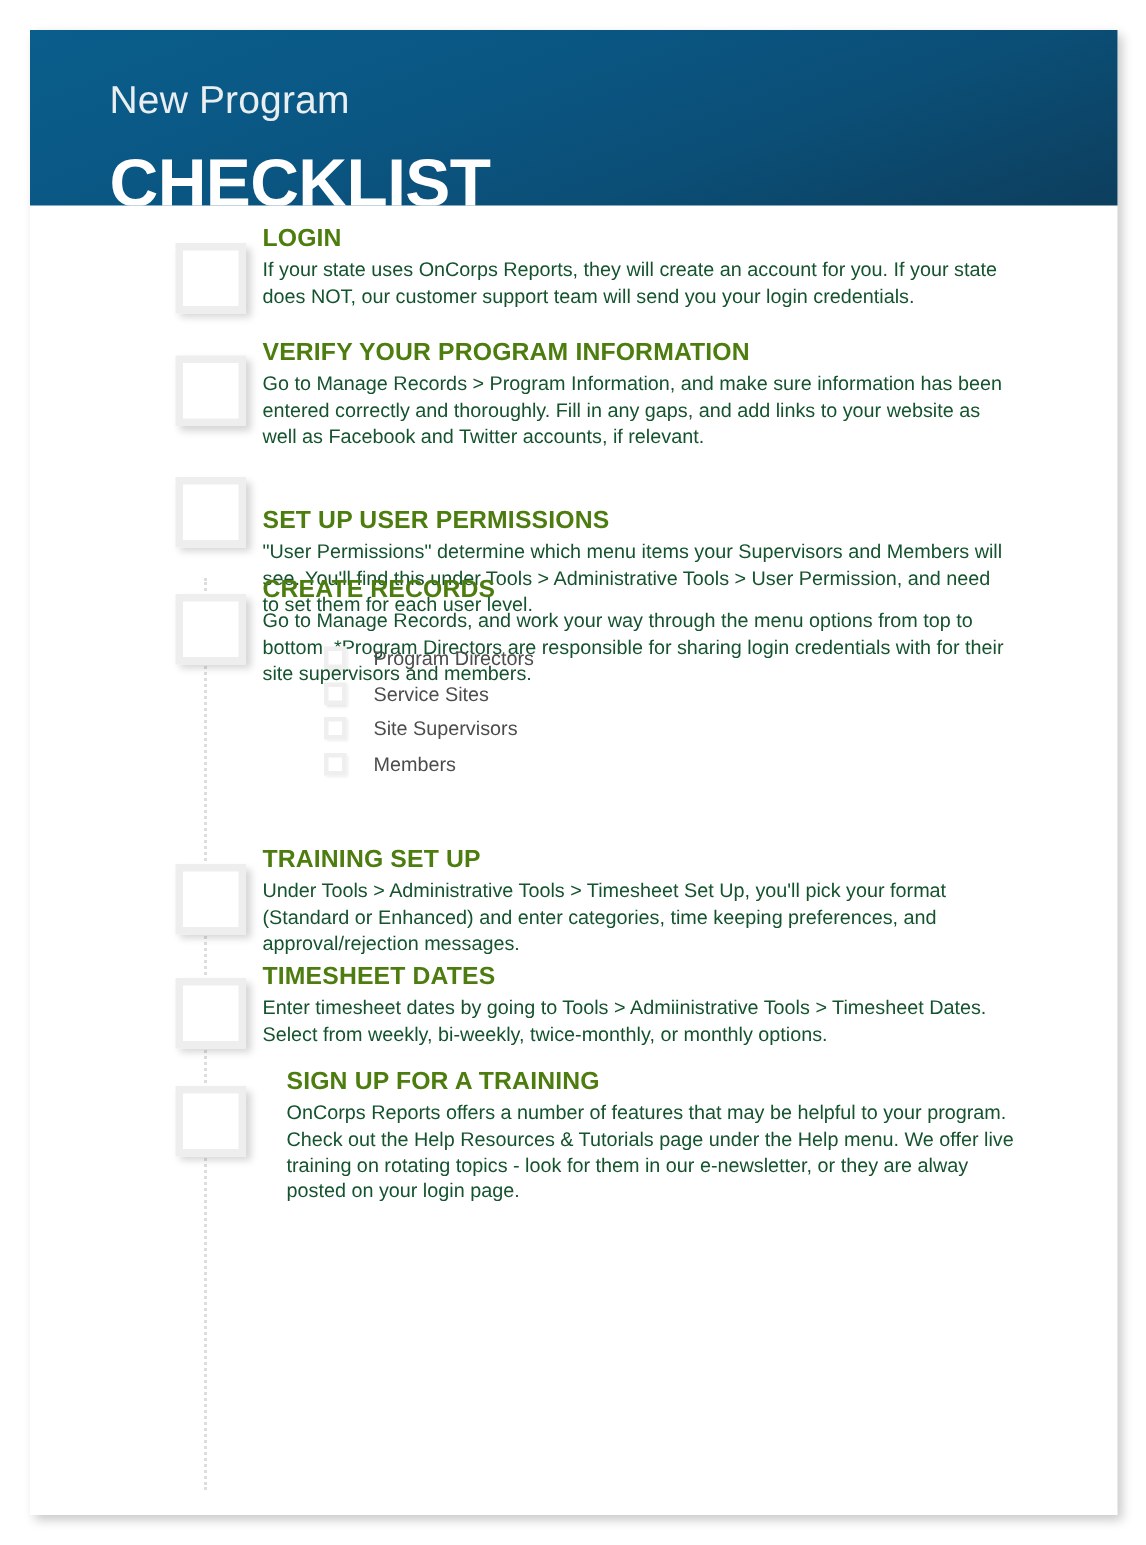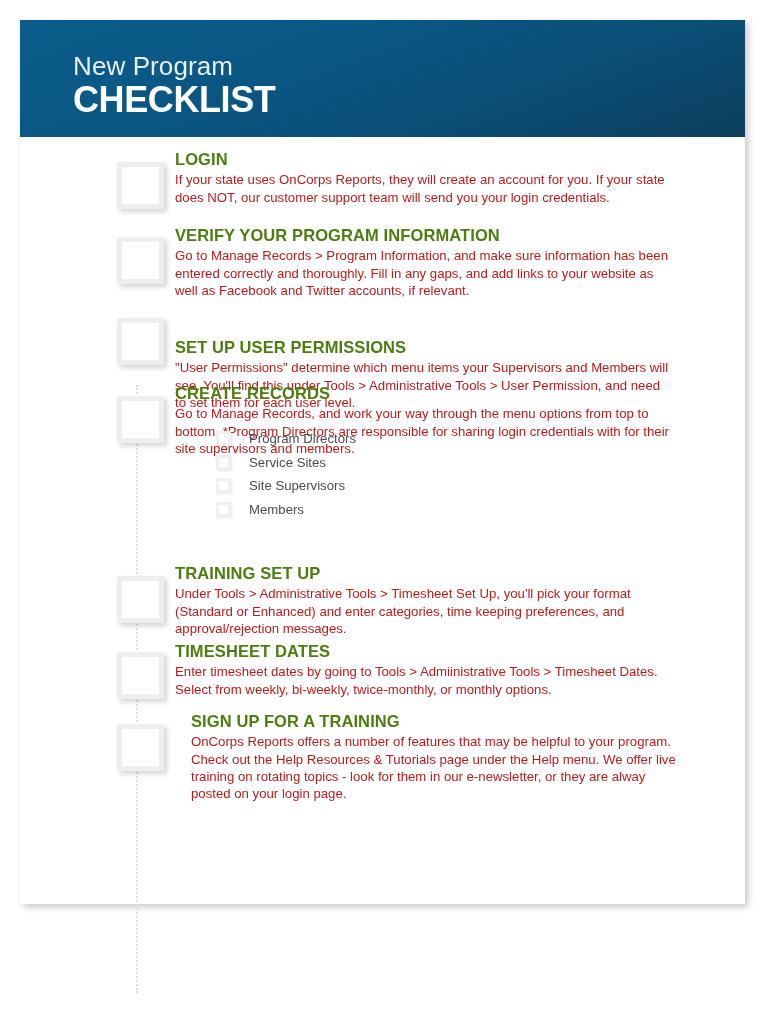--- a/index.html
+++ b/index.html
@@ -14,21 +14,21 @@
     font-family: "Liberation Sans", sans-serif;
     overflow: hidden;
   }
 
   
   #page-sheet {
     position: absolute;
     left: 20px;
     top: 20px;
     width: 725px;
-    height: 884px;
+    height: 990px;
     background: #ffffff;
     box-shadow: 3px 3px 7px rgba(0,0,0,0.22);
   }
 
   
   #header-banner {
     position: relative;
     width: 725px;
     height: 117px;
     background: linear-gradient(160deg, #0a5e8b 0%, #0a5683 38%, #0b4e76 66%, #0d3e5d 100%);
@@ -42,25 +42,25 @@
   #header-eyebrow {
     color: #e9eef1;
     font-size: 26px;
     font-weight: 300;
     letter-spacing: 0.1px;
     line-height: 1.05;
     white-space: nowrap;
   }
   #header-title {
     color: #ffffff;
-    font-size: 36px;
+    font-size: 45px;
     font-weight: 700;
     letter-spacing: -0.4px;
     line-height: 1.08;
-    margin-top: 1px;
+    margin-top: 18px;
     white-space: nowrap;
   }
 
   
   #checklist-body {
     position: relative;
     width: 725px;
     height: 873px;
   }
 
@@ -99,21 +99,21 @@
   .item-heading {
     color: #4d7c0f;
     font-size: 16.5px;
     font-weight: 700;
     letter-spacing: 0.1px;
     line-height: 1.18;
     margin: 0 0 2px 0;
     white-space: nowrap;
   }
   .item-desc {
-    color: #b91c1c;
+    color: #14532d;
     font-size: 13.2px;
     line-height: 1.29;
     margin: 0;
   }
 
   
   #sub-items {
     position: absolute;
     left: 196px;
     top: 290px;

